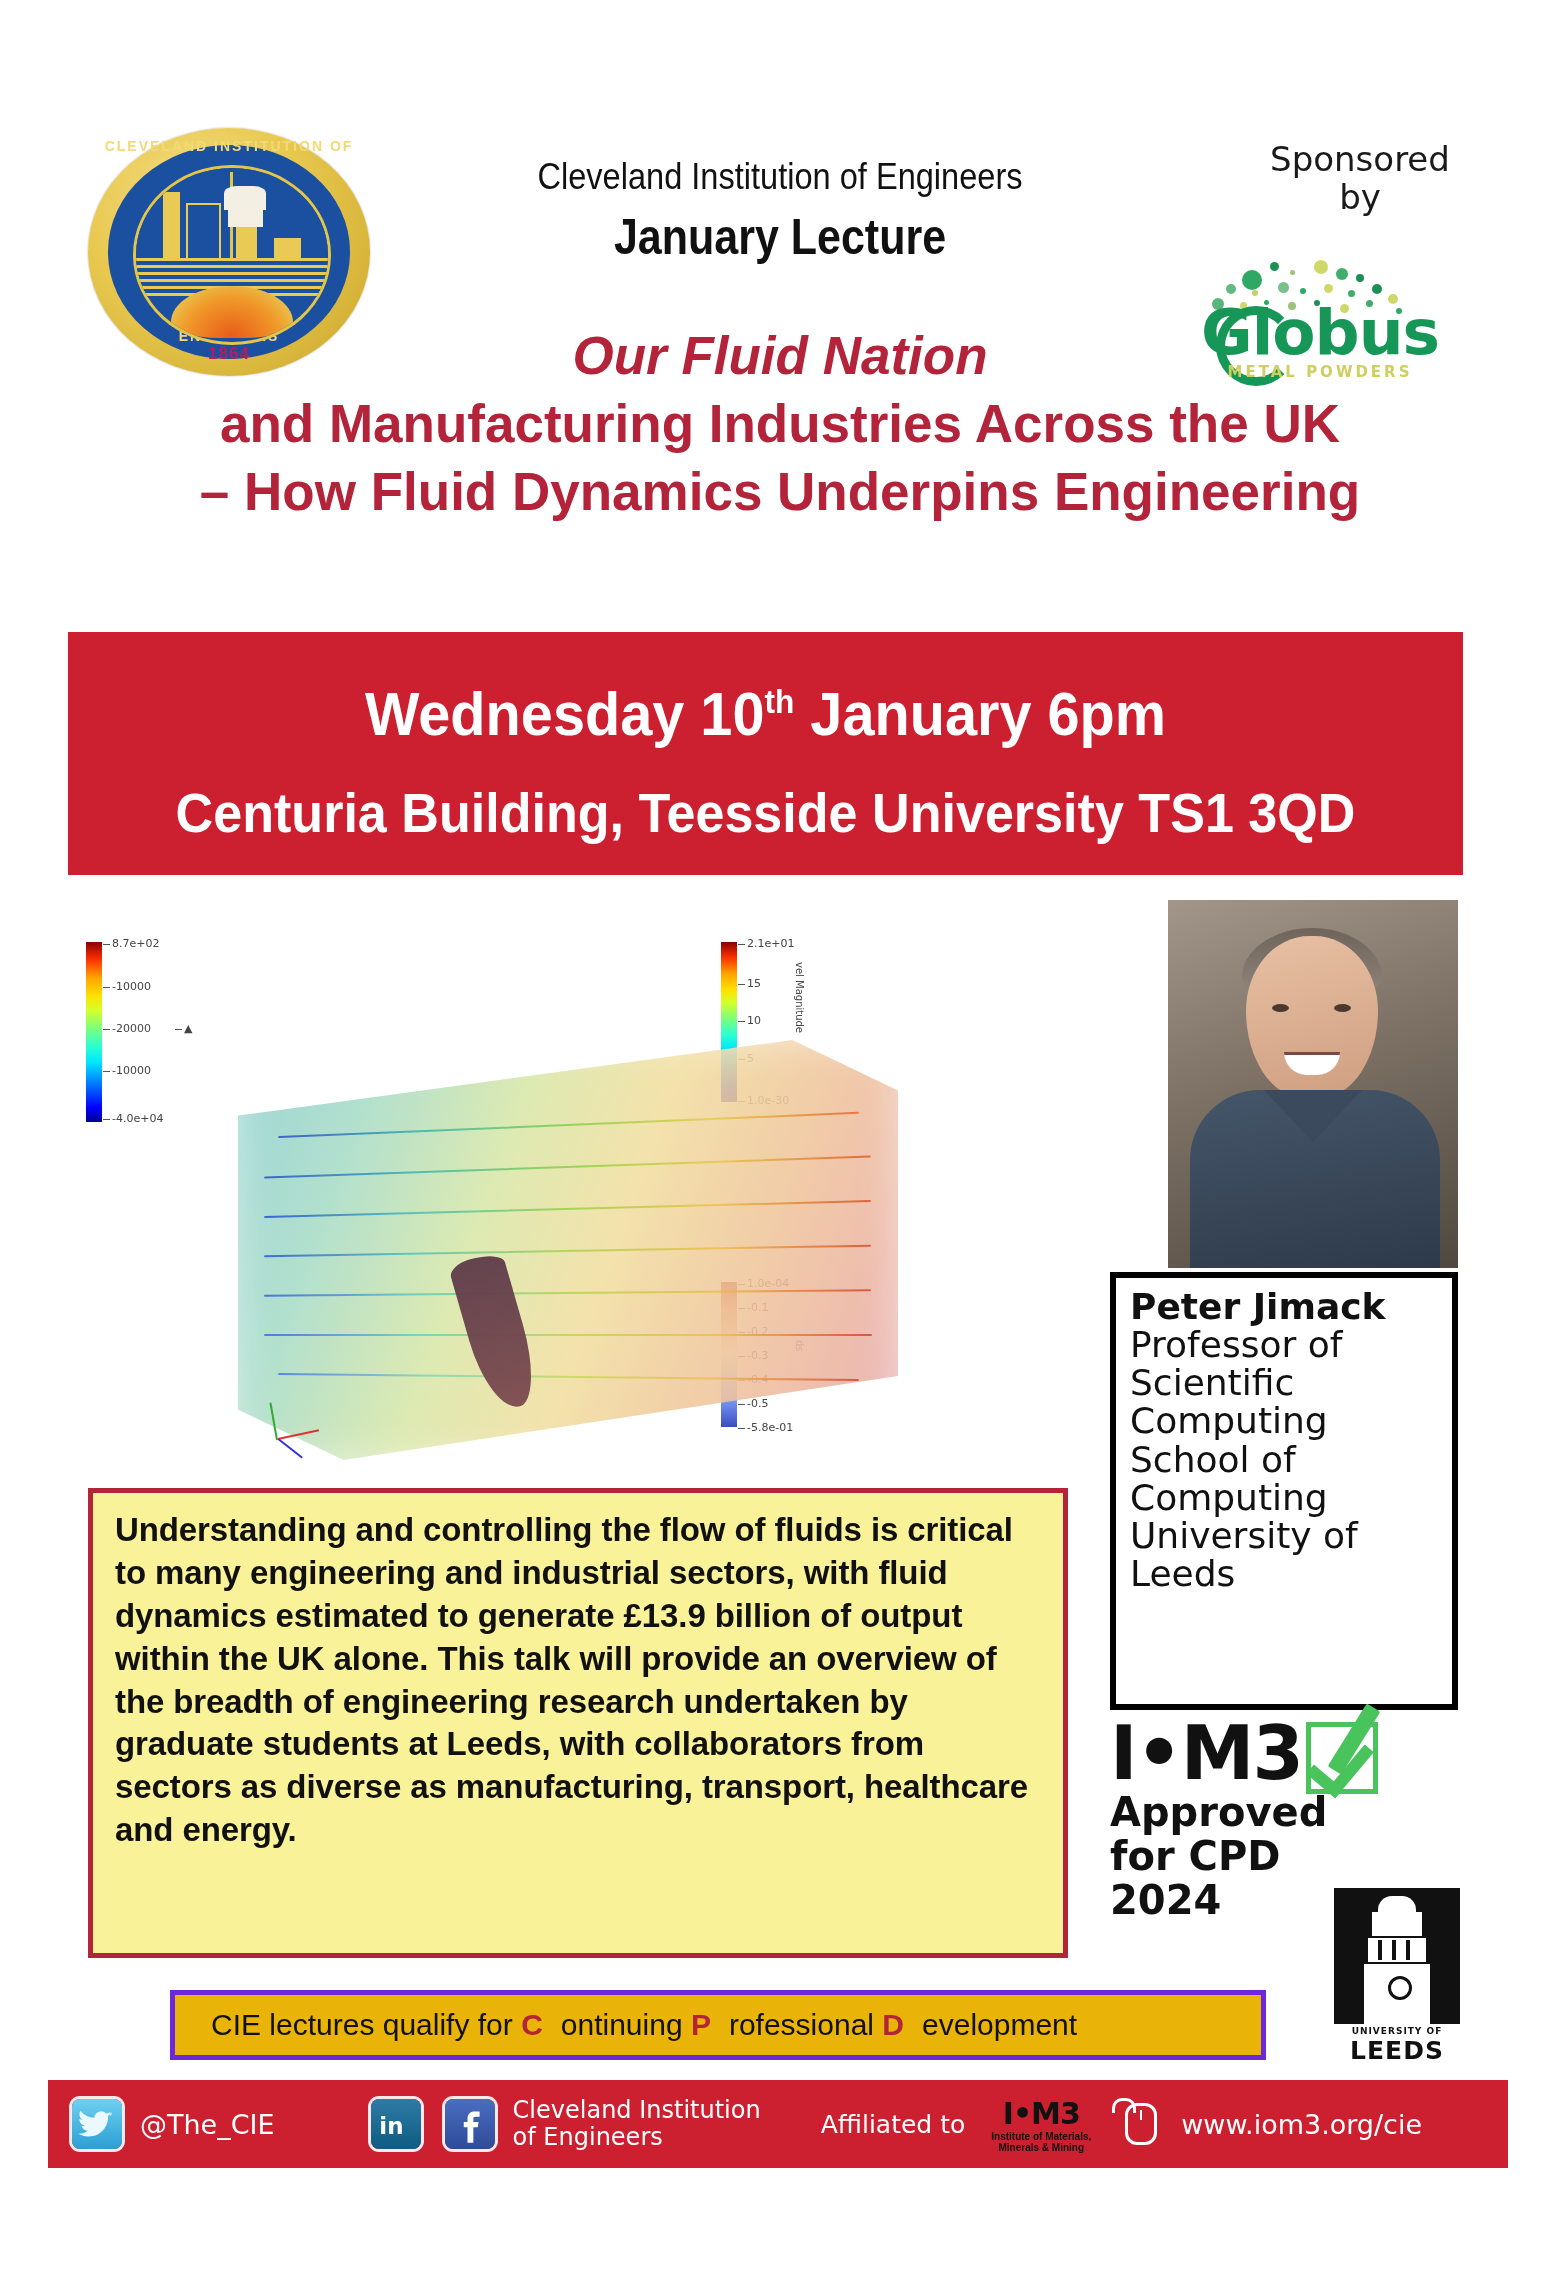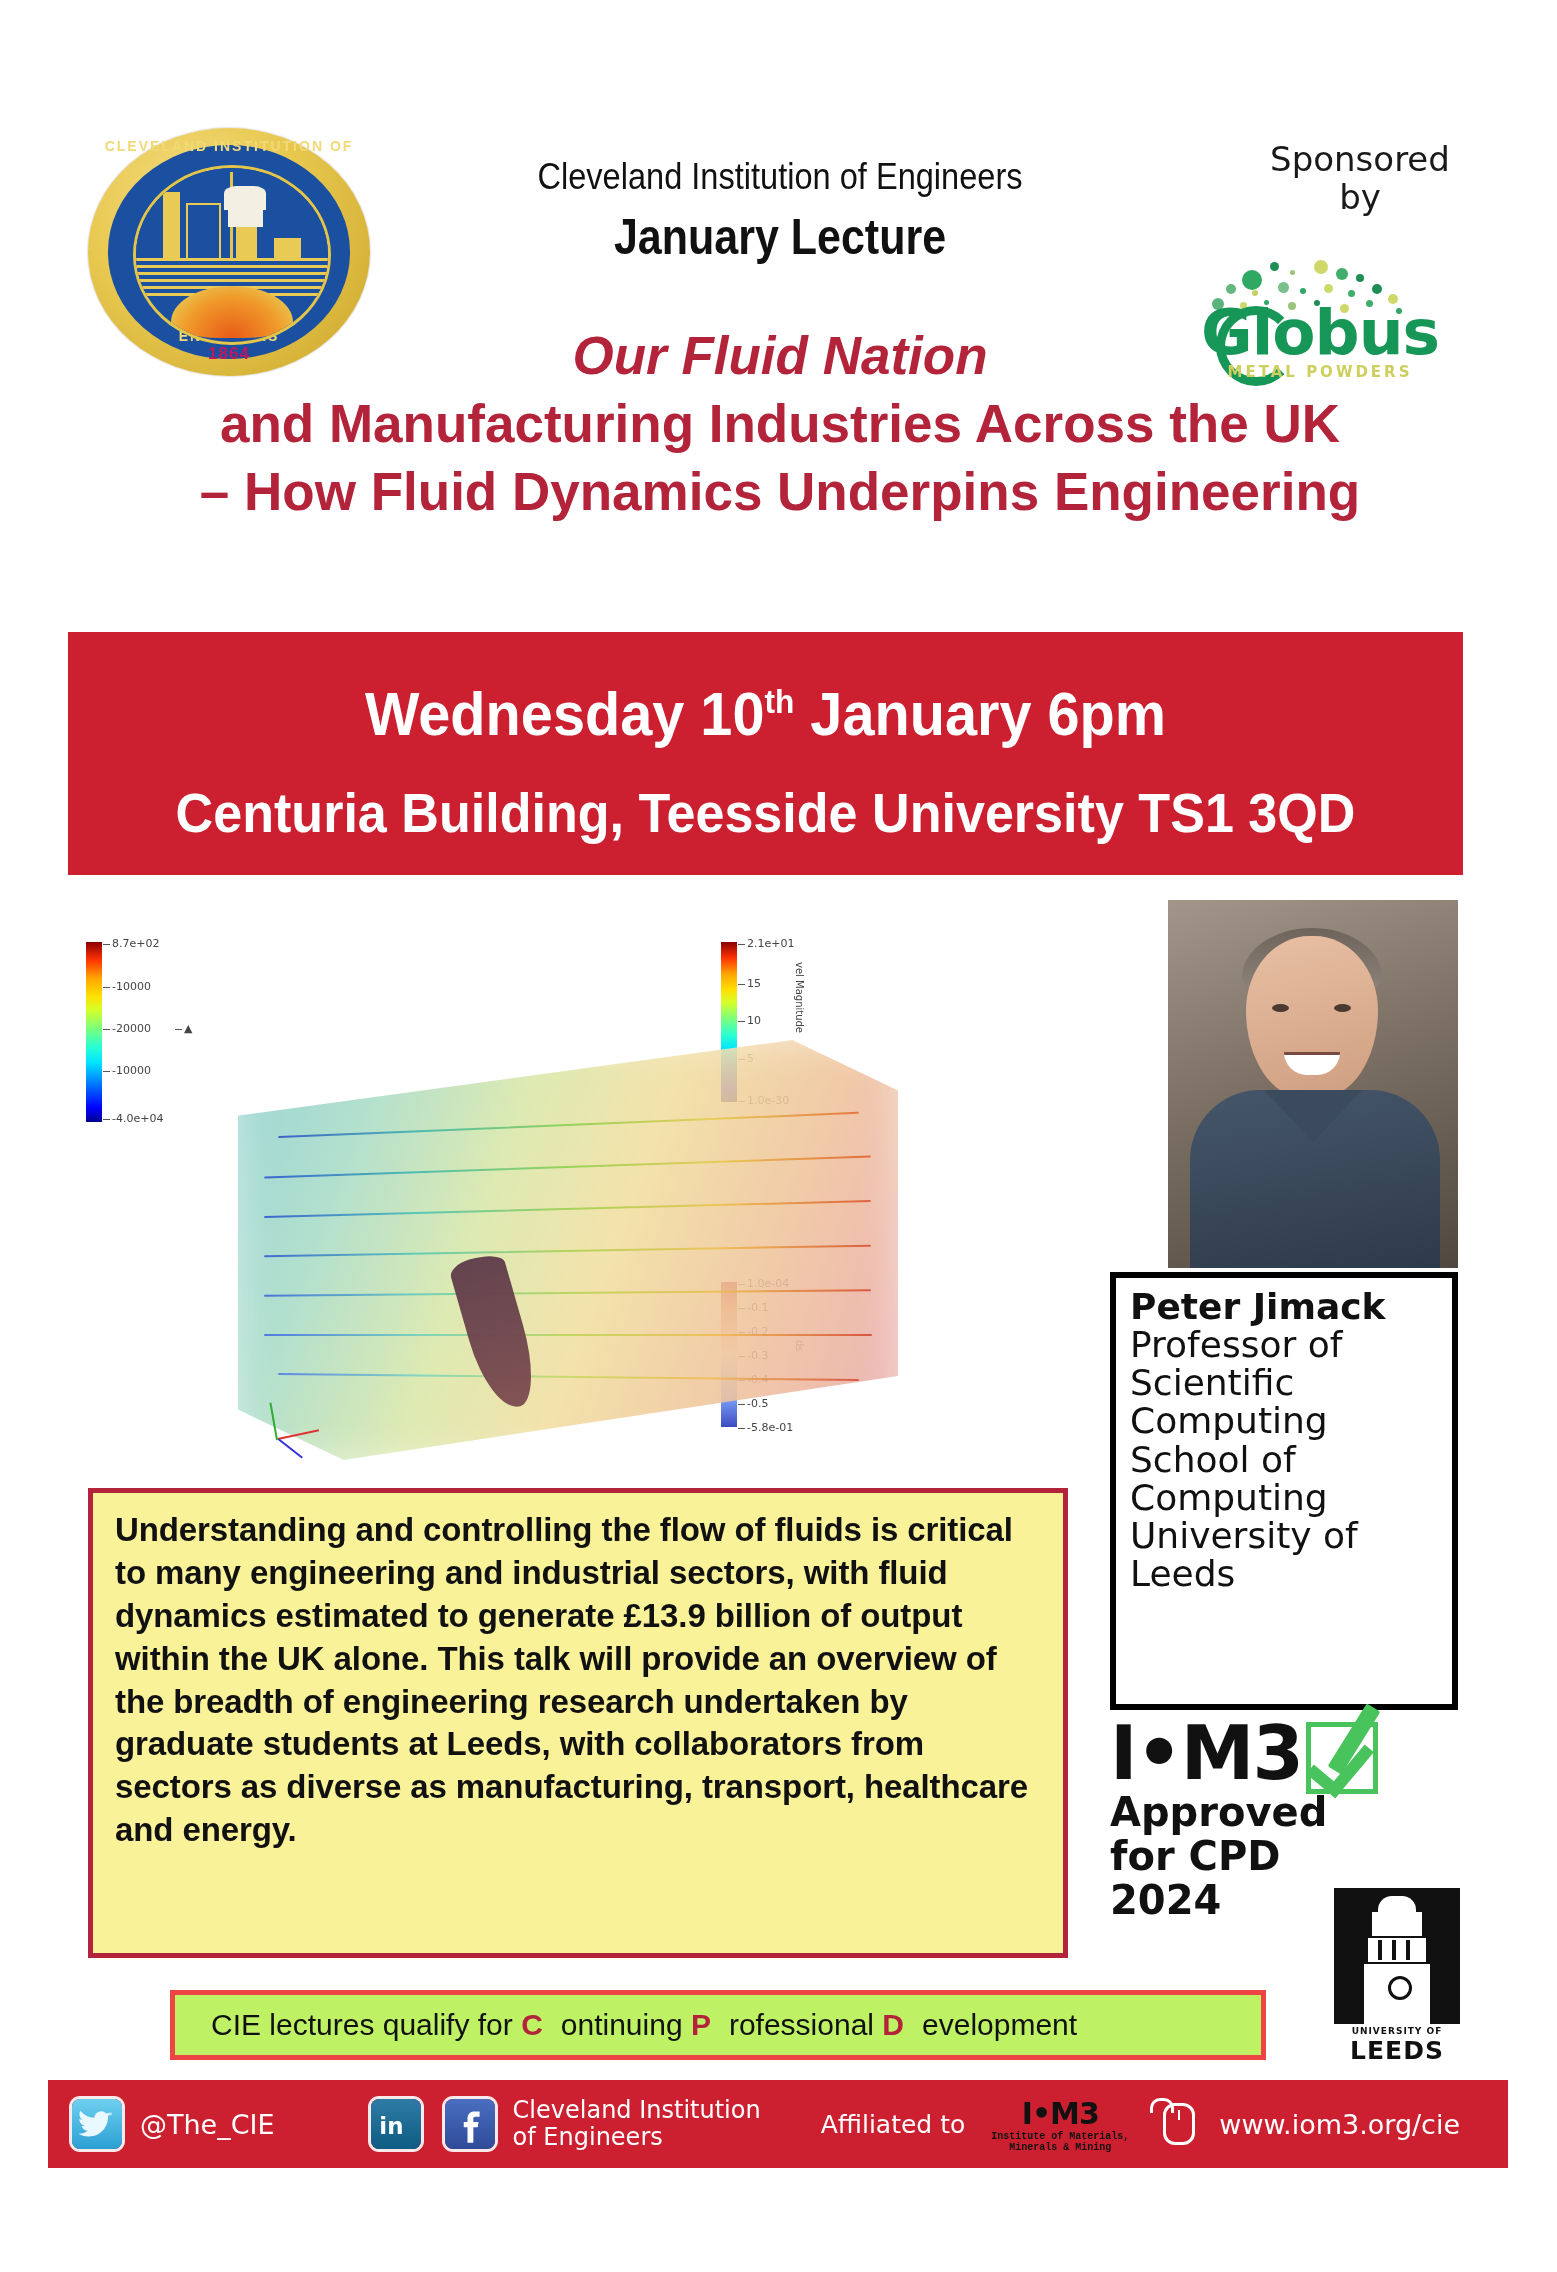--- a/index.html
+++ b/index.html
@@ -164,21 +164,21 @@
   .lt-base{position:absolute;background:#fff;}
   .leeds-sub{position:absolute;left:0;top:138px;width:126px;text-align:center;
      font-size:9px;letter-spacing:1px;color:#111;font-weight:bold;
      font-family:"DejaVu Sans",sans-serif;}
   .leeds-name{position:absolute;left:0;top:148px;width:126px;text-align:center;
      font-size:25px;letter-spacing:1px;color:#111;font-weight:bold;
      font-family:"DejaVu Sans",sans-serif;}
 
   
   .cpd-strip{position:absolute;left:170px;top:1990px;width:1096px;height:70px;
-     background:#bef264;border:5px solid #ef4444;box-sizing:border-box;
+     background:#eab308;border:5px solid #6d28d9;box-sizing:border-box;
      display:flex;align-items:center;}
   .cpd-strip span{font-size:30px;color:#111;padding-left:18px;
      font-family:"Liberation Sans Narrow","Liberation Sans",sans-serif;}
   .cpd-strip b{color:#b3243a;font-weight:bold;}
 
   
   .footer{position:absolute;left:48px;top:2080px;width:1460px;height:88px;
      background:#cc2031;display:flex;align-items:center;}
   .f-icon{width:50px;height:50px;border-radius:8px;margin-left:24px;position:relative;
      box-shadow:0 0 0 3px rgba(255,255,255,.9);}
@@ -186,21 +186,21 @@
   .ic-li{background:linear-gradient(180deg,#2e7ba6,#0e5c83);}
   .ic-fb{background:linear-gradient(180deg,#4a6ec0,#2e4b98);}
   .f-text{color:#fff;font-size:27px;margin-left:18px;
      font-family:"DejaVu Sans",sans-serif;}
   .f-small{color:#fff;font-size:24px;line-height:1.12;margin-left:18px;
      font-family:"DejaVu Sans",sans-serif;}
   .f-iom3{margin-left:26px;text-align:center;color:#111;}
   .f-iom3 .big{font-size:30px;font-weight:bold;letter-spacing:-1px;
      font-family:"DejaVu Sans",sans-serif;}
   .f-iom3 .sm{font-size:10px;font-weight:bold;line-height:1.1;
-     font-family:Liberation Mono, monospace;}
+     font-family:Liberation Sans, sans-serif;}
   .mouse-ic{width:26px;height:36px;border:3px solid #fff;border-radius:12px;
      margin-left:34px;position:relative;}
   .mouse-ic:before{content:"";position:absolute;left:50%;top:4px;width:2px;height:10px;
      background:#fff;transform:translateX(-50%);}
   .mouse-ic:after{content:"";position:absolute;left:-16px;top:-8px;width:18px;height:12px;
      border:3px solid #fff;border-bottom:none;border-radius:10px 10px 0 0;}
 </style>
 </head>
 <body>
 

